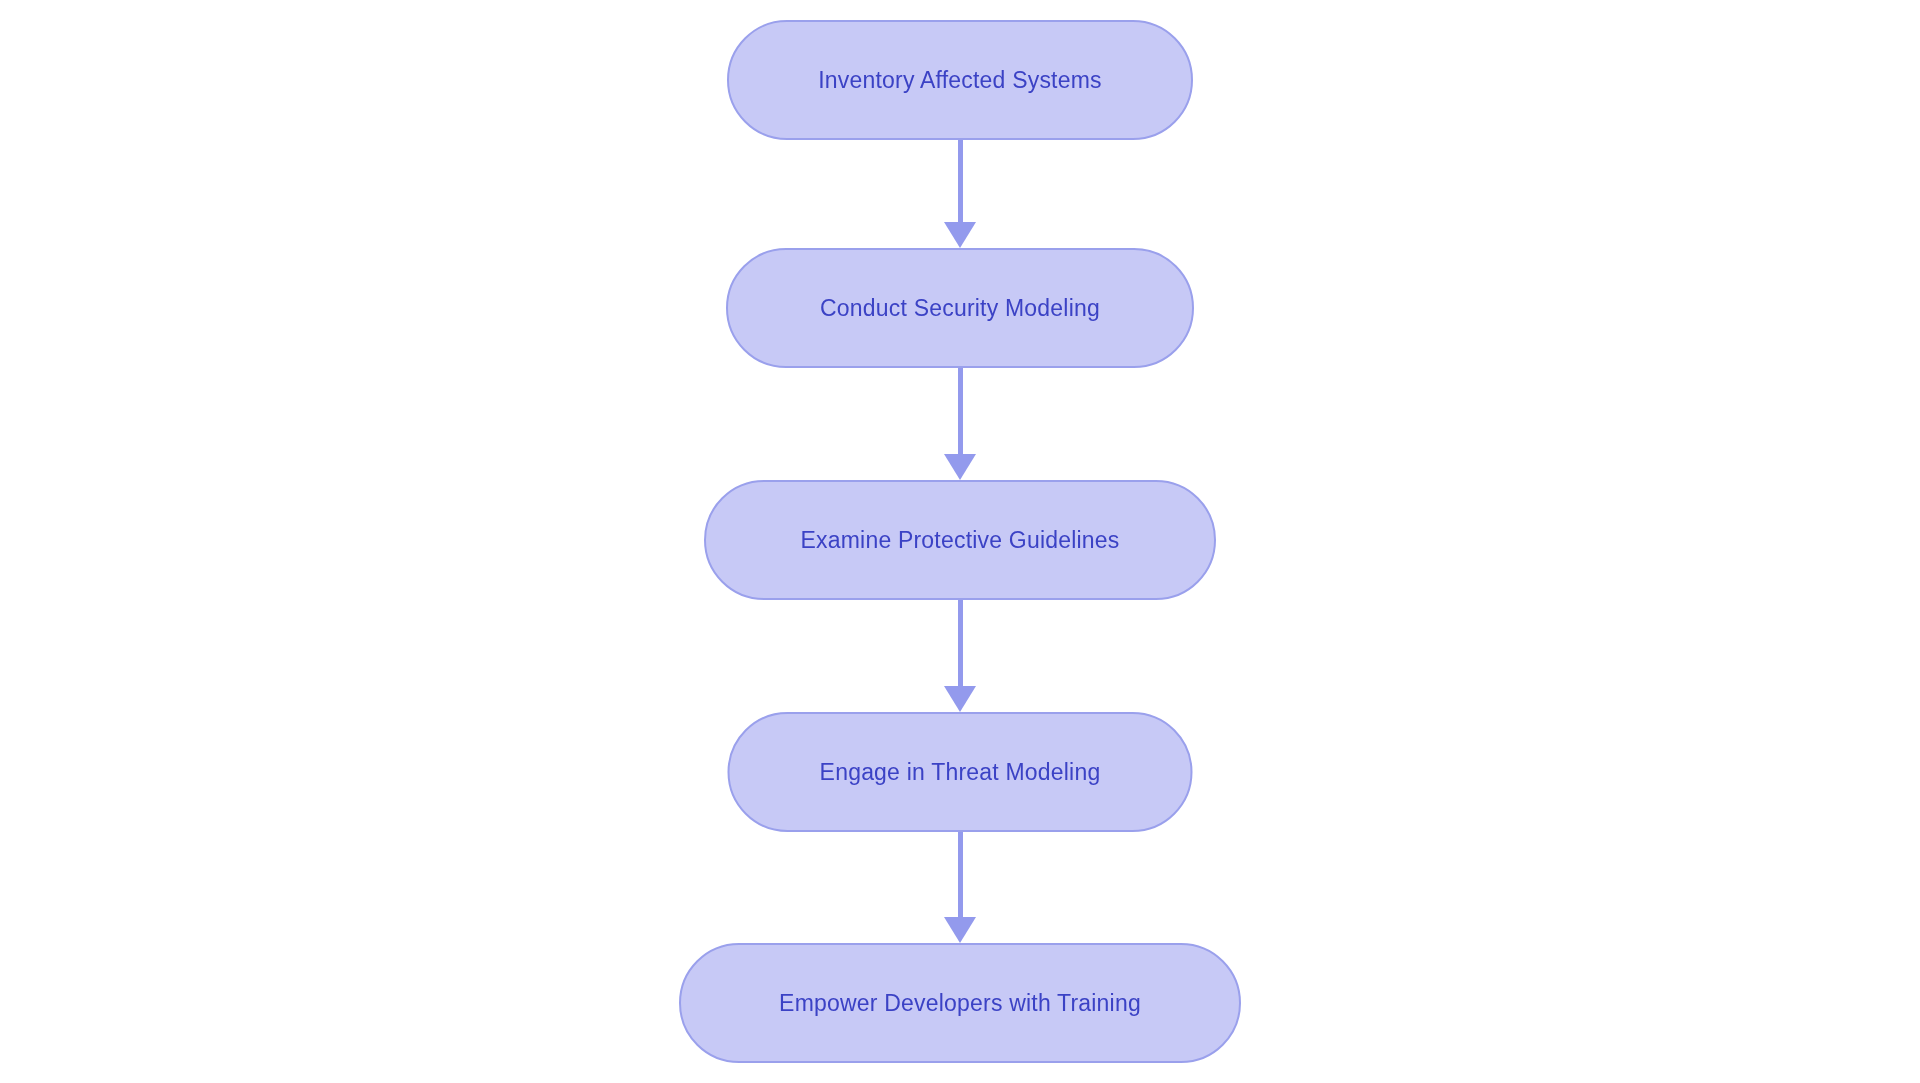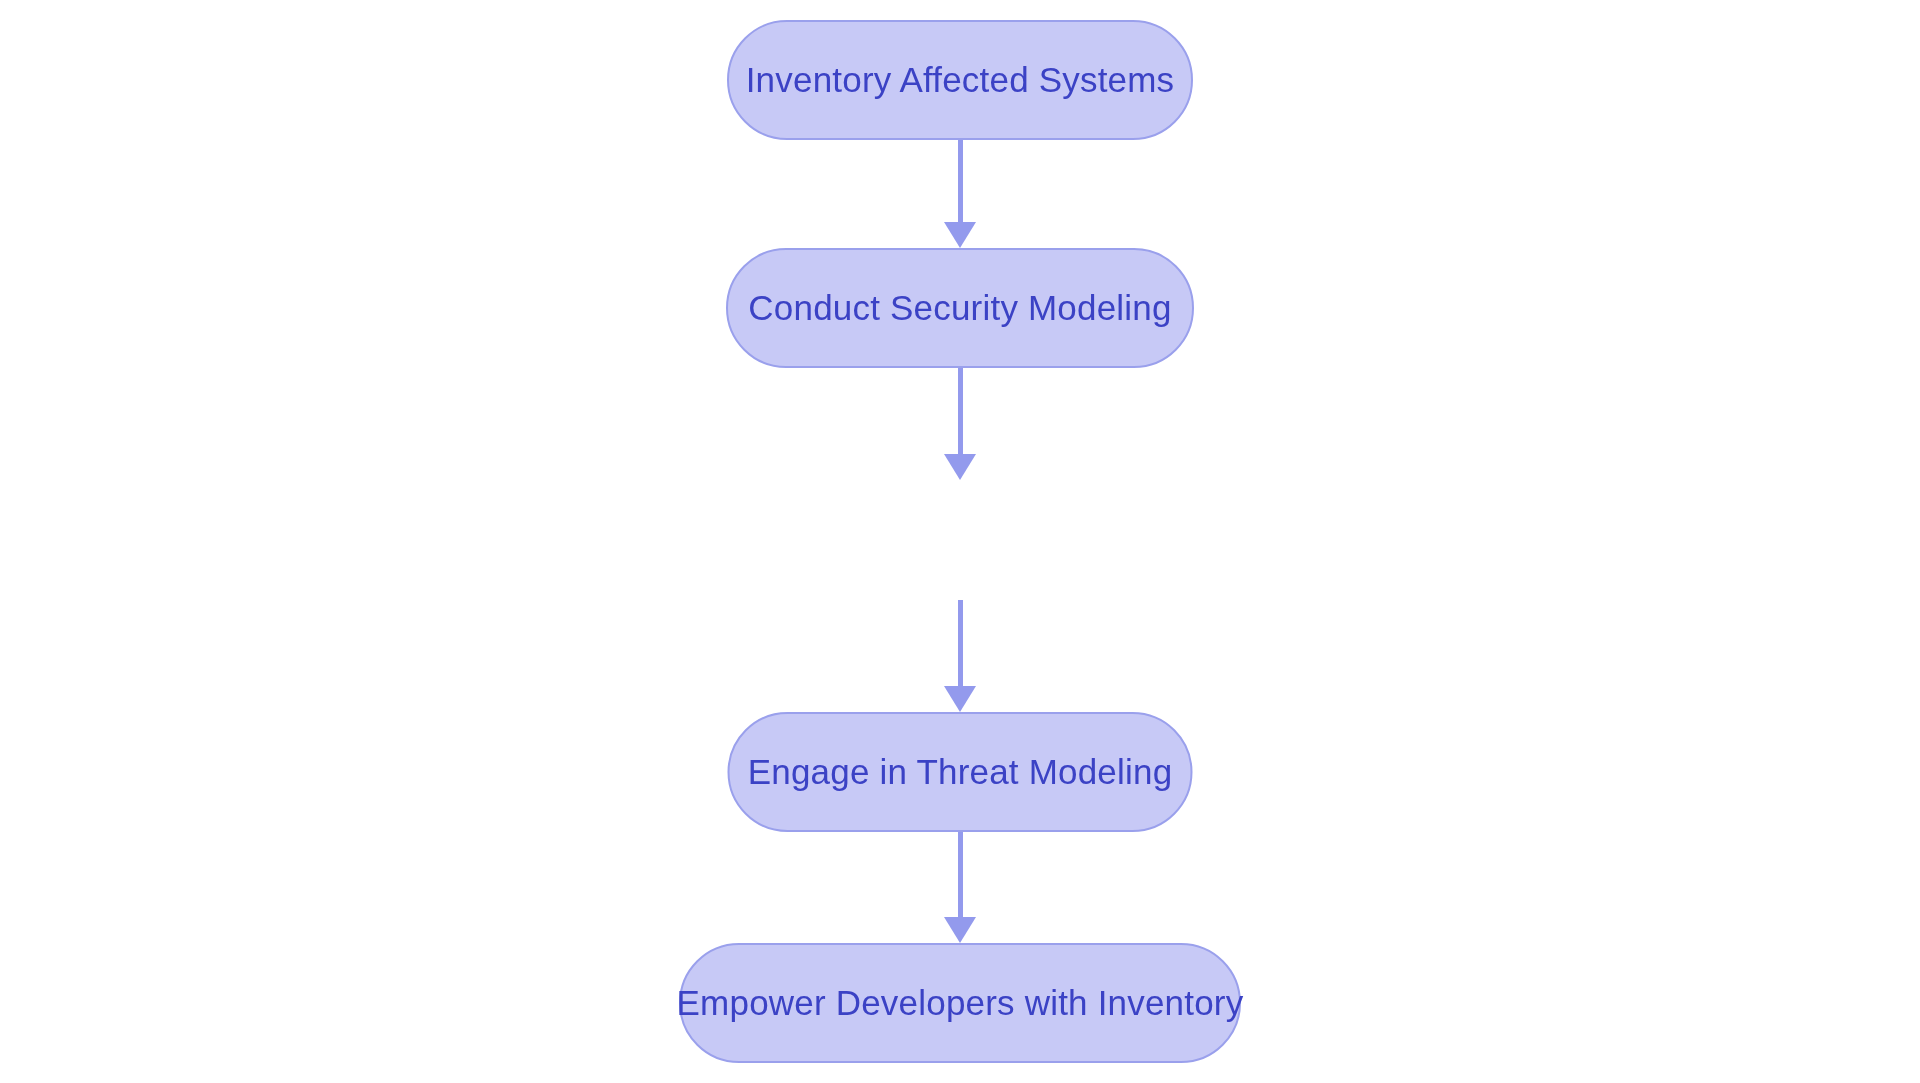--- a/index.html
+++ b/index.html
@@ -31,21 +31,21 @@
     height: 120px;
     border-radius: 60px;
     background: var(--node-fill);
     border: 2px solid var(--node-border);
     display: flex;
     align-items: center;
     justify-content: center;
   }
   .node span {
     color: var(--node-text);
-    font-size: 35px;
+    font-size: 23px;
     font-weight: 400;
     letter-spacing: 0.2px;
     white-space: nowrap;
   }
   .n1 { top: 20px;  width: 466px; }
   .n2 { top: 248px; width: 468px; }
   .n3 { top: 480px; width: 512px; }
   .n4 { top: 712px; width: 465px; }
   .n5 { top: 943px; width: 562px; }
 
@@ -86,28 +86,31 @@
   <div class="arrow-line l1"></div>
   <div class="arrow-head h1"></div>
 
   <div class="node n2">
     <span>Conduct Security Modeling</span>
   </div>
 
   <div class="arrow-line l2"></div>
   <div class="arrow-head h2"></div>
 
+  <div class="node n3">
+    <span>Examine Protective Guidelines</span>
+  </div>
 
   <div class="arrow-line l3"></div>
   <div class="arrow-head h3"></div>
 
   <div class="node n4">
     <span>Engage in Threat Modeling</span>
   </div>
 
   <div class="arrow-line l4"></div>
   <div class="arrow-head h4"></div>
 
   <div class="node n5">
-    <span>Empower Developers with Inventory</span>
+    <span>Empower Developers with Training</span>
   </div>
 
 </div>
 
 </body></html>

